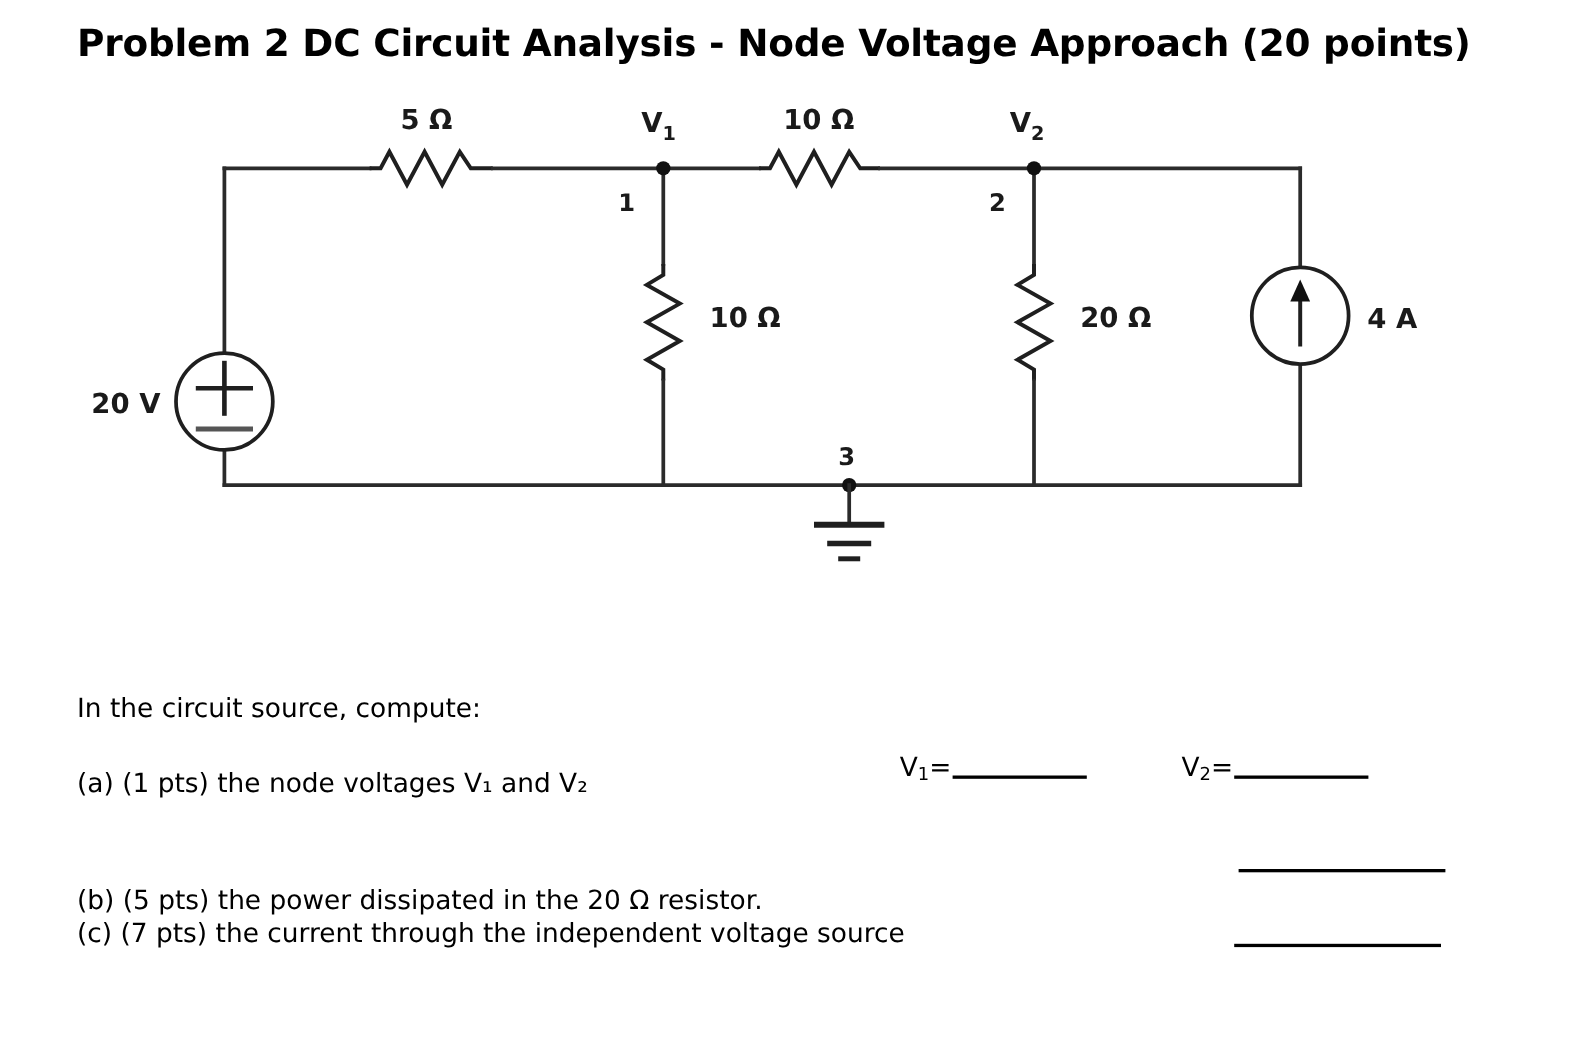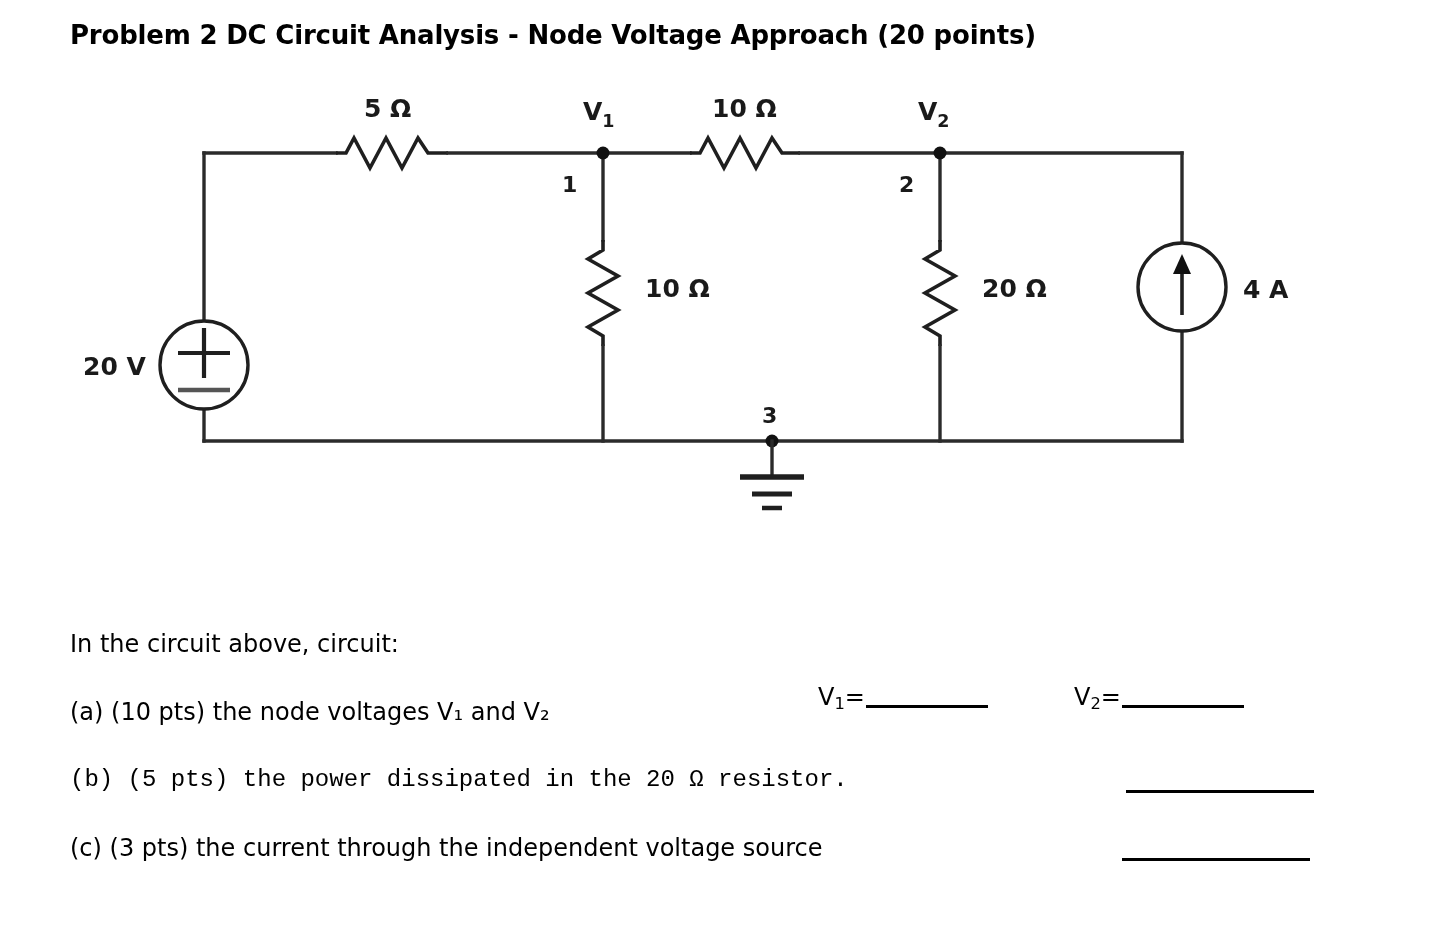--- a/index.html
+++ b/index.html
@@ -20,42 +20,42 @@
     left: 0; top: 0;
     width: 1430px;
     height: 952px;
   }
   .title {
     position: absolute;
     left: 70px;
     top: 20px;
     font-family: "DejaVu Sans", sans-serif;
     font-weight: bold;
-    font-size: 26px;
+    font-size: 34px;
     letter-spacing: -0.2px;
     white-space: nowrap;
   }
   #circuit-figure {
     position: absolute;
     left: 0;
     top: 70px;
     width: 1430px;
     height: 460px;
   }
   .body-text {
     position: absolute;
     font-family: "DejaVu Sans", sans-serif;
     font-size: 24px;
     white-space: nowrap;
     color: #000;
   }
   .prompt-line { left: 70px; }
   #prompt-intro { top: 630px; }
   #item-a  { top: 698px; }
-  #item-b  { top: 766px; font-family: Liberation Mono, monospace; }
+  #item-b  { top: 804px; }
   #item-c  { top: 834px; }
 
   #answer-v1 { left: 818px; top: 682px; }
   #answer-v2 { left: 1074px; top: 682px; }
 
   .sub {
     font-size: 0.68em;
     vertical-align: -0.22em;
     letter-spacing: 0;
   }
@@ -213,27 +213,27 @@
     <text class="clabel-node" x="918" y="50">
       <tspan>V</tspan><tspan class="csub" dy="7">2</tspan>
     </text>
 
     <text class="clabel-num" x="562" y="122">1</text>
     <text class="clabel-num" x="899" y="122">2</text>
     <text class="clabel-num" x="762" y="353">3</text>
 
   </svg>
 
-  <div class="body-text prompt-line" id="prompt-intro">In the circuit above, circuit:</div>
-
-  <div class="body-text prompt-line" id="item-a">(a) (10 pts) the node voltages V₁ and V₂</div>
+  <div class="body-text prompt-line" id="prompt-intro">In the circuit source, compute:</div>
+
+  <div class="body-text prompt-line" id="item-a">(a) (1 pts) the node voltages V₁ and V₂</div>
 
   <div class="body-text prompt-line" id="item-b">(b) (5 pts) the power dissipated in the 20 Ω resistor.</div>
 
-  <div class="body-text prompt-line" id="item-c">(c) (3 pts) the current through the independent voltage source</div>
+  <div class="body-text prompt-line" id="item-c">(c) (7 pts) the current through the independent voltage source</div>
 
   <div class="body-text" id="answer-v1">
     <span>V</span><span class="sub">1</span><span>=</span><span class="blank-inline"></span>
   </div>
 
   <div class="body-text" id="answer-v2">
     <span>V</span><span class="sub">2</span><span>=</span><span class="blank-inline"></span>
   </div>
 
   <div class="blank-line" id="blank-b"></div>

